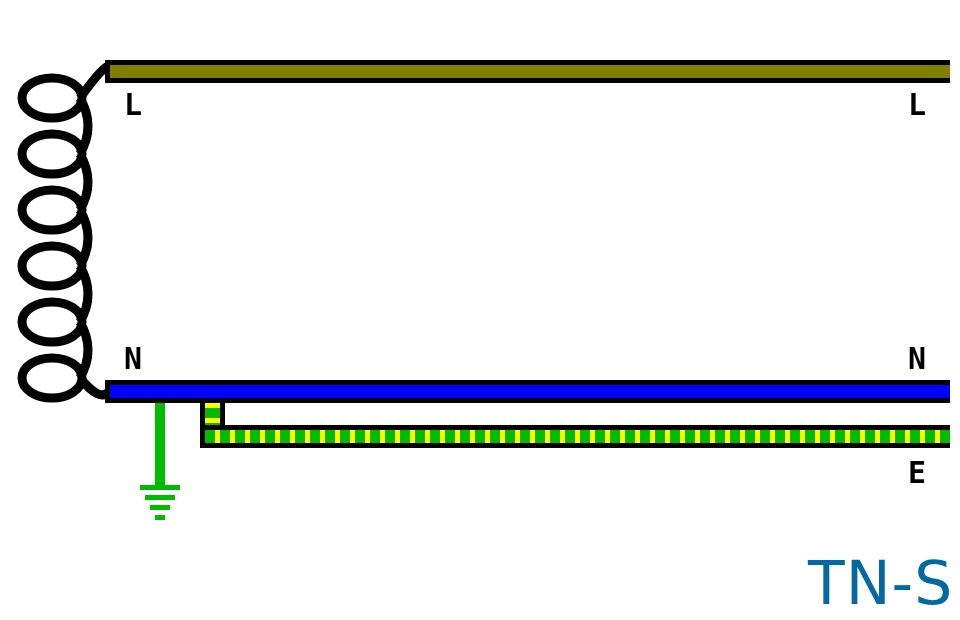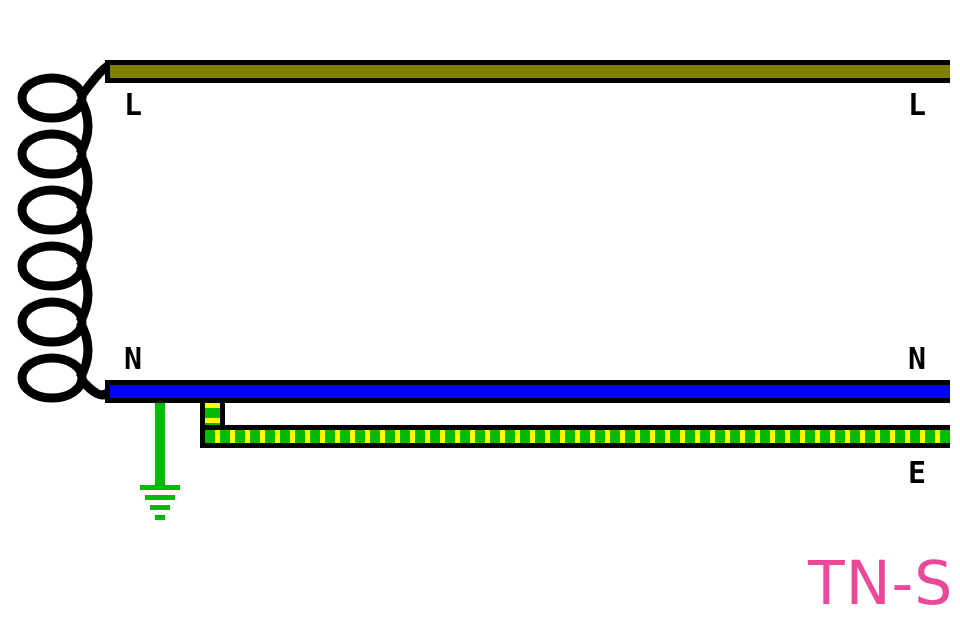--- a/index.html
+++ b/index.html
@@ -57,14 +57,14 @@
   <div class="lbl" style="left:908px;top:458px;">E</div>
 
   <svg width="60" height="130" viewBox="0 0 60 130" style="left:130px;top:403px;">
     <rect x="25" y="0" width="10" height="82" fill="#00BB00"></rect>
     <rect x="10" y="82" width="40" height="5" fill="#00BB00"></rect>
     <rect x="15" y="92" width="30" height="5" fill="#00BB00"></rect>
     <rect x="20" y="102" width="20" height="5" fill="#00BB00"></rect>
     <rect x="25" y="112" width="10" height="5" fill="#00BB00"></rect>
   </svg>
 
-  <div class="title" style="left:808px;top:553px;color:#ec4899;">TN-S</div>
+  <div class="title" style="left:808px;top:553px;color:#0369a1;">TN-S</div>
 </div>
 
 </body></html>

